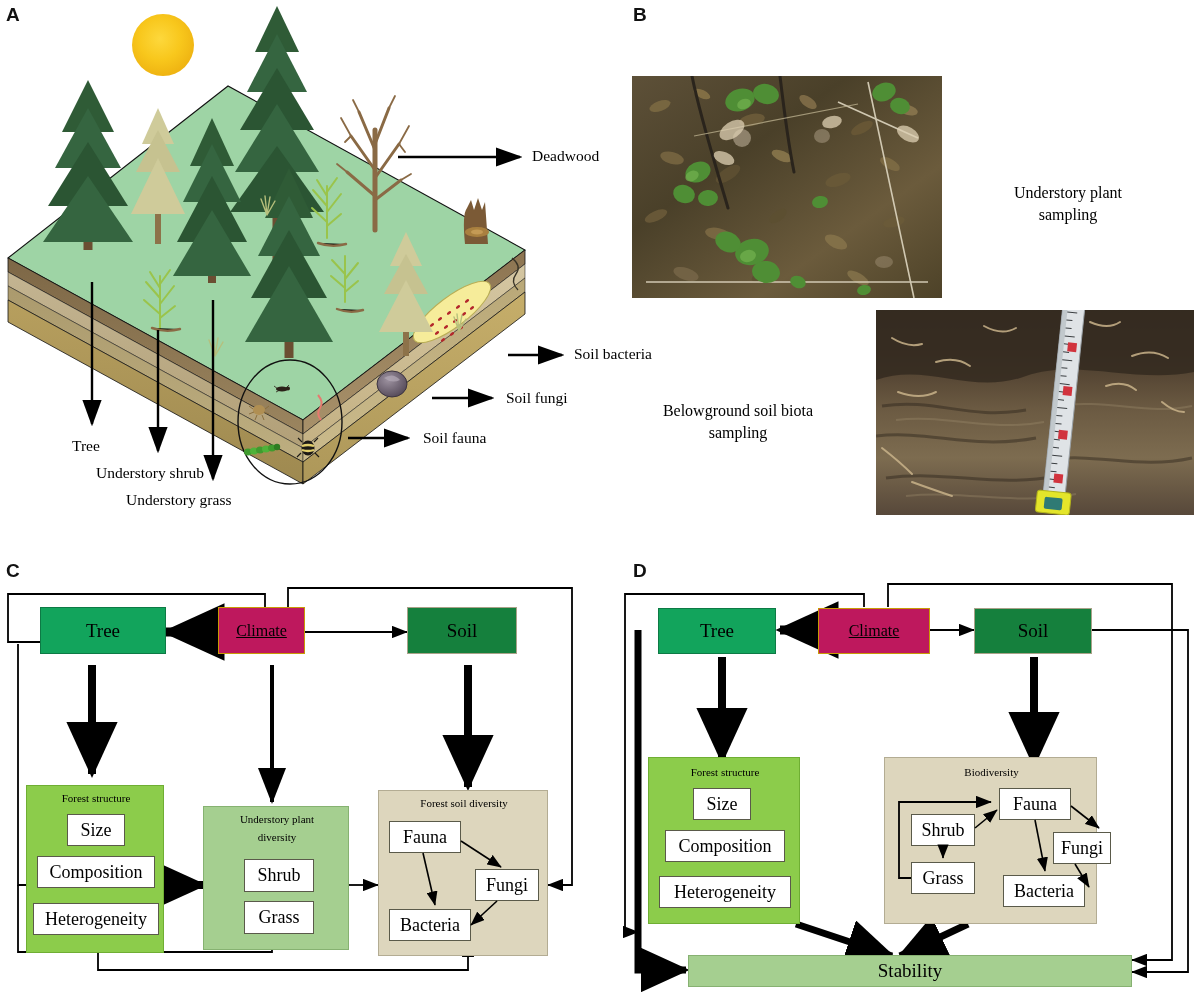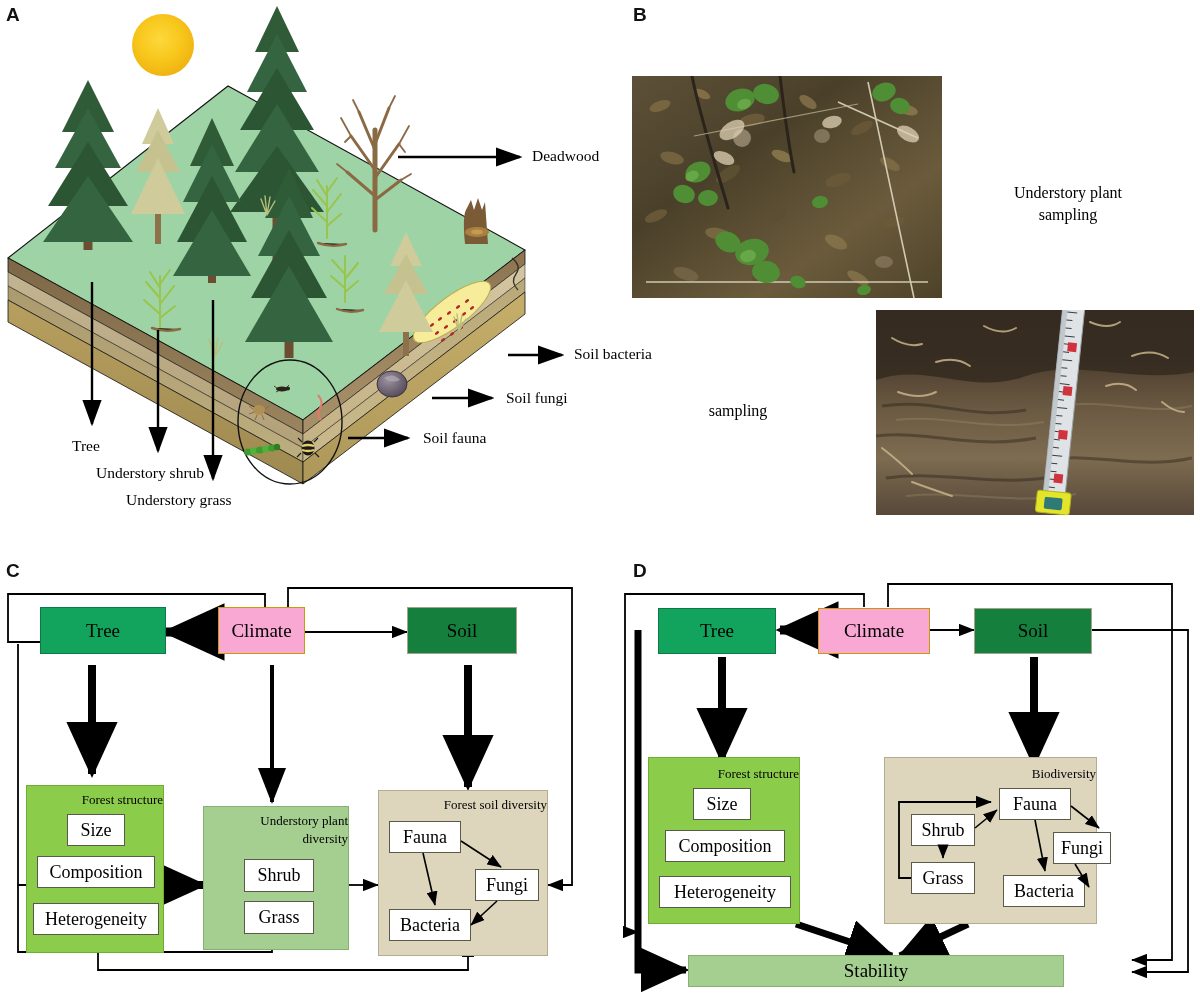--- a/index.html
+++ b/index.html
@@ -9,28 +9,28 @@
        font-weight:bold;font-size:19px;color:#111;}
   .lbl{position:absolute;font-family:"Liberation Serif",serif;font-size:15.5px;
        color:#000;white-space:nowrap;}
   .lbl-ctr{position:absolute;font-family:"Liberation Serif",serif;font-size:16px;
        color:#000;text-align:center;line-height:1.35;}
   
   .node{position:absolute;box-sizing:border-box;border:1px solid #7b7b6a;
         display:flex;align-items:center;justify-content:center;
         font-family:"Liberation Serif",serif;}
   .node.tree{background:#12a45c;border-color:#0d7a45;font-size:19px;}
-  .node.climate{background:#f9a8d4;border-color:#c89a05;font-size:19px;}
+  .node.climate{background:#be185d;border-color:#c89a05;font-size:16px;text-decoration:underline;}
   .node.soil{background:#15803d;border-color:#a9a289;font-size:19px;}
   .group{position:absolute;box-sizing:border-box;border:1px solid #9a9a82;}
   .group.fs{background:#8ccc4b;border-color:#6fae33;}
   .group.ups{background:#a5cf90;border-color:#86b271;}
   .group.soild{background:#ddd6bd;border-color:#b3ac93;}
-  .group-title{position:absolute;left:2px;right:0;text-align:right;
-       font-size:13px;font-family:"Liberation Serif",serif;}
+  .group-title{position:absolute;left:2px;right:0;text-align:center;
+       font-size:11px;font-family:"Liberation Serif",serif;}
   .leaf{position:absolute;box-sizing:border-box;background:#ffffff;
         border:1px solid #5a5a4a;display:flex;align-items:center;
         justify-content:center;font-family:"Liberation Serif",serif;
         font-size:18px;}
   .stability{position:absolute;box-sizing:border-box;background:#a5cf90;
         border:1px solid #87b172;display:flex;align-items:center;
         justify-content:center;font-size:19px;
         font-family:"Liberation Serif",serif;}
   svg{position:absolute;left:0;top:0;overflow:visible;}
   
@@ -418,20 +418,21 @@
         <rect x="185" y="164" width="9" height="9"></rect>
       </g>
 
       <rect x="170" y="182" width="34" height="22" rx="3" fill="#e4e52a" stroke="#b2b31c" stroke-width="1"></rect>
       <rect x="178" y="188" width="18" height="12" rx="2" fill="#2f7a74"></rect>
     </g>
   </svg>
 </div>
 
 <div class="lbl-ctr" style="left:618px;top:400px;width:240px;">
+  <div>Belowground soil biota</div>
   <div>sampling</div>
 </div>
 
 <div class="panel-label" style="left:6px;top:560px;">C</div>
 
 <svg width="600" height="440" style="left:0;top:552px;">
   <defs>
     <marker id="cArrThin" markerWidth="9" markerHeight="7" refX="8.5" refY="3.5" orient="auto">
       <path d="M0,0 L9,3.5 L0,7 z" fill="#000"></path>
     </marker>
@@ -600,15 +601,15 @@
     <line x1="58" y1="88" x2="58" y2="100" stroke="#000" stroke-width="1.6" marker-end="url(#dArrThin)"></line>
 
     <line x1="186" y1="48" x2="214" y2="70" stroke="#000" stroke-width="1.6" marker-end="url(#dArrThin)"></line>
 
     <line x1="150" y1="62" x2="160" y2="113" stroke="#000" stroke-width="1.6" marker-end="url(#dArrThin)"></line>
 
     <line x1="190" y1="106" x2="204" y2="129" stroke="#000" stroke-width="1.6" marker-end="url(#dArrThin)"></line>
   </svg>
 </div>
 
-<div class="stability" style="left:688px;top:955px;width:376px;height:32px;">
+<div class="stability" style="left:688px;top:955px;width:444px;height:32px;">
   <span>Stability</span>
 </div>
 
 </body></html>

